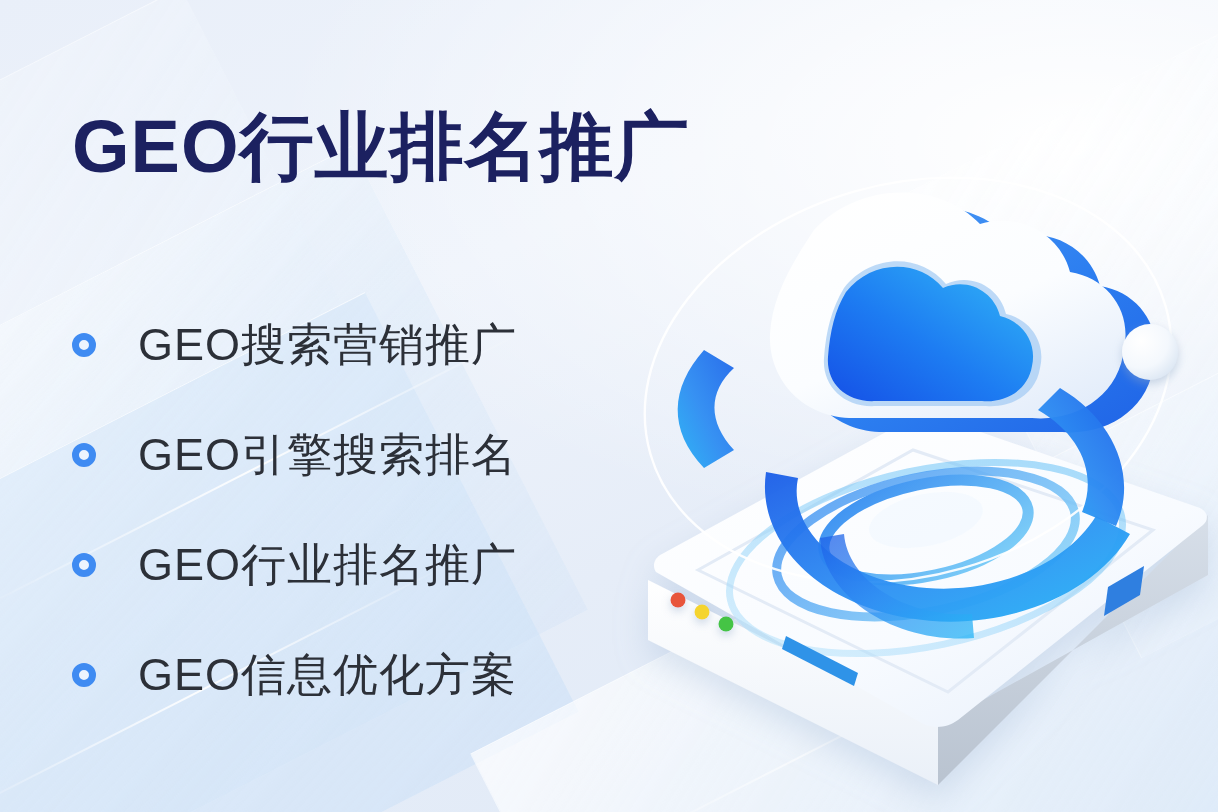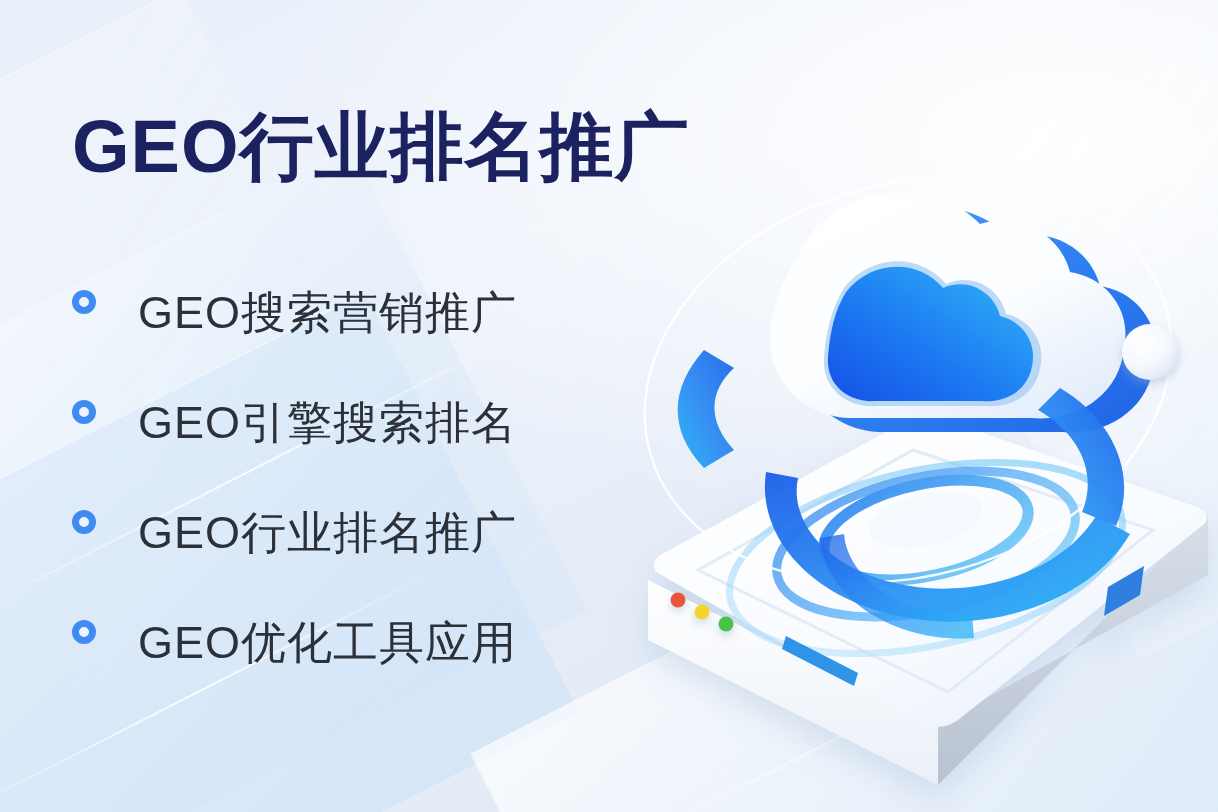--- a/index.html
+++ b/index.html
@@ -84,21 +84,21 @@
     white-space: nowrap;
   }
 
   .bullets {
     list-style: none;
     margin: 104px 0 0 0;
     padding: 0;
   }
   .bullet-row {
     display: flex;
-    align-items: flex-start;
+    align-items: center;
     height: 110px;
   }
   .bullet-dot {
     flex: 0 0 auto;
     width: 24px;
     height: 24px;
     border-radius: 50%;
     border: 7px solid #3f8bf2;
     background: #eef4fd;
     box-sizing: border-box;
@@ -265,18 +265,18 @@
       <li class="bullet-row">
         <span class="bullet-dot"></span>
         <span class="bullet-text">GEO引擎搜索排名</span>
       </li>
       <li class="bullet-row">
         <span class="bullet-dot"></span>
         <span class="bullet-text">GEO行业排名推广</span>
       </li>
       <li class="bullet-row">
         <span class="bullet-dot"></span>
-        <span class="bullet-text">GEO优化工具应用</span>
+        <span class="bullet-text">GEO信息优化方案</span>
       </li>
     </ul>
   </div>
 
 </div>
 
 </body></html>

